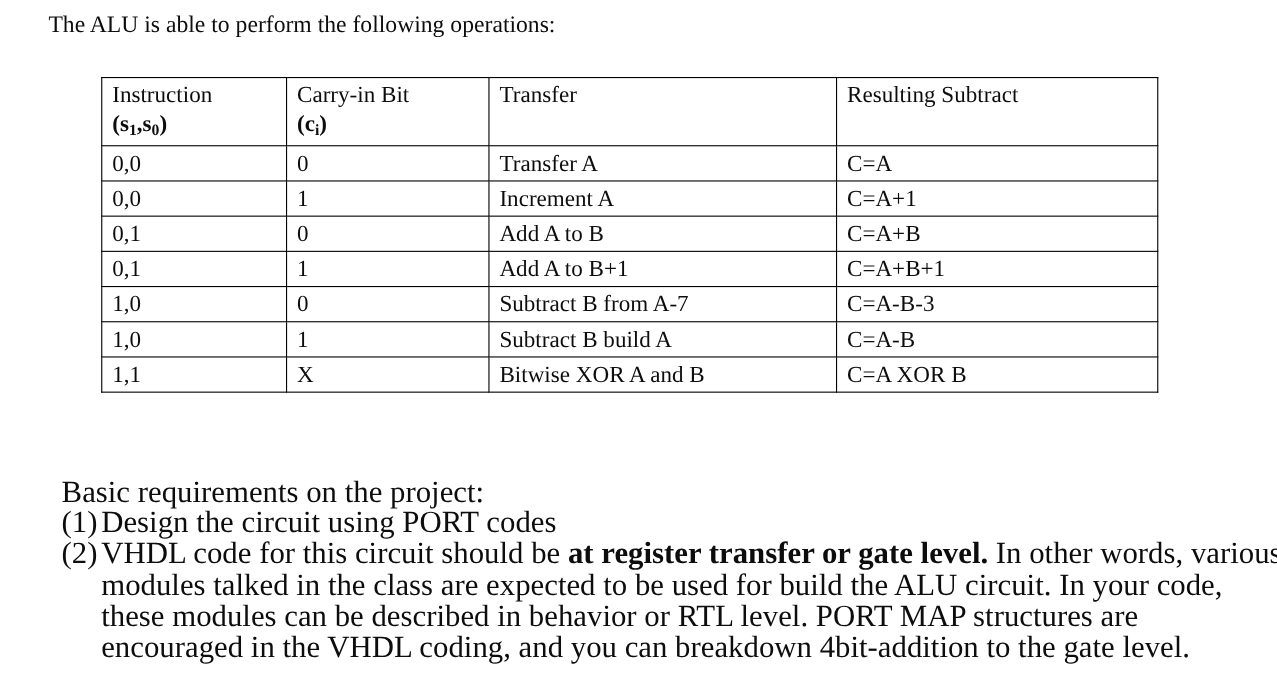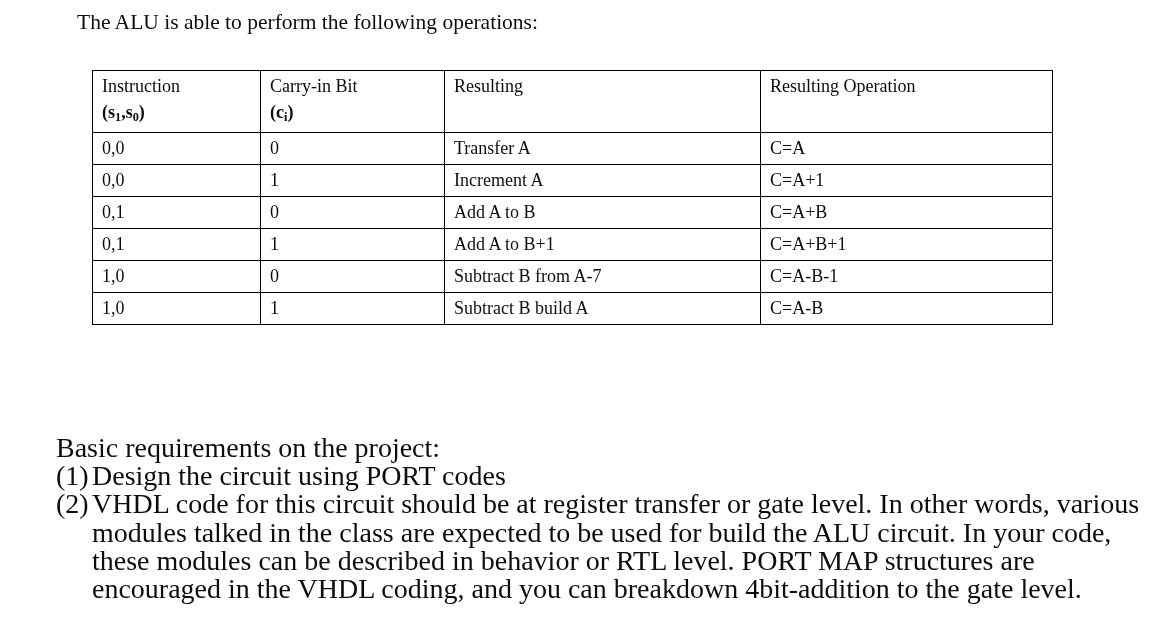--- a/index.html
+++ b/index.html
@@ -17,35 +17,34 @@
   }
 
   
   #intro-line {
     position: absolute;
     left: 44px;
     top: 8px;
     font-size: 21.5px;
     line-height: 28px;
     white-space: nowrap;
-    margin-left: 33px;
   }
 
   
   #alu-table-wrap {
     position: absolute;
     left: 92px;
     top: 70px;
     width: 960px;
   }
   table.alu {
     border-collapse: collapse;
     width: 960px;
     table-layout: fixed;
-    font-size: 18px;
+    font-size: 21px;
     line-height: 26px;
   }
   table.alu td {
     border: 1.6px solid #000000;
     padding: 2px 0 2px 9px;
     vertical-align: top;
     white-space: nowrap;
     height: 27px;
   }
   table.alu tr.header-row td {
@@ -80,21 +79,21 @@
     align-items: flex-start;
   }
   .req-marker {
     width: 36px;
     flex: 0 0 36px;
     white-space: nowrap;
   }
   .req-text {
     flex: 1 1 auto;
   }
-  .req-text b { font-weight: normal; }
+  .req-text b { font-weight: bold; }
 </style>
 </head>
 <body>
 
 <div id="intro-line">The ALU is able to perform the following operations:</div>
 
 <div id="alu-table-wrap">
   <table class="alu">
     <colgroup>
       <col class="c-instruction">
@@ -106,24 +105,24 @@
       <tr class="header-row">
         <td>
           <span class="hdr-l1">Instruction</span>
           <span class="hdr-l2"><span>(s</span><sub>1</sub><span>,s</span><sub>0</sub><span>)</span></span>
         </td>
         <td>
           <span class="hdr-l1">Carry-in Bit</span>
           <span class="hdr-l2"><span>(c</span><sub>i</sub><span>)</span></span>
         </td>
         <td>
-          <span class="hdr-l1">Resulting</span>
+          <span class="hdr-l1">Transfer</span>
         </td>
         <td>
-          <span class="hdr-l1">Resulting Operation</span>
+          <span class="hdr-l1">Resulting Subtract</span>
         </td>
       </tr>
 
       <tr>
         <td>0,0</td>
         <td>0</td>
         <td>Transfer A</td>
         <td>C=A</td>
       </tr>
       <tr>
@@ -141,27 +140,33 @@
       <tr>
         <td>0,1</td>
         <td>1</td>
         <td>Add A to B+1</td>
         <td>C=A+B+1</td>
       </tr>
       <tr>
         <td>1,0</td>
         <td>0</td>
         <td>Subtract B from A-7</td>
-        <td>C=A-B-1</td>
+        <td>C=A-B-3</td>
       </tr>
       <tr>
         <td>1,0</td>
         <td>1</td>
         <td>Subtract B build A</td>
         <td>C=A-B</td>
+      </tr>
+      <tr>
+        <td>1,1</td>
+        <td>X</td>
+        <td>Bitwise XOR A and B</td>
+        <td>C=A XOR B</td>
       </tr>
     </tbody>
   </table>
 </div>
 
 <div id="requirements">
   <div id="req-heading">Basic requirements on the project:</div>
 
   <div class="req-item">
     <span class="req-marker">(1)</span>

